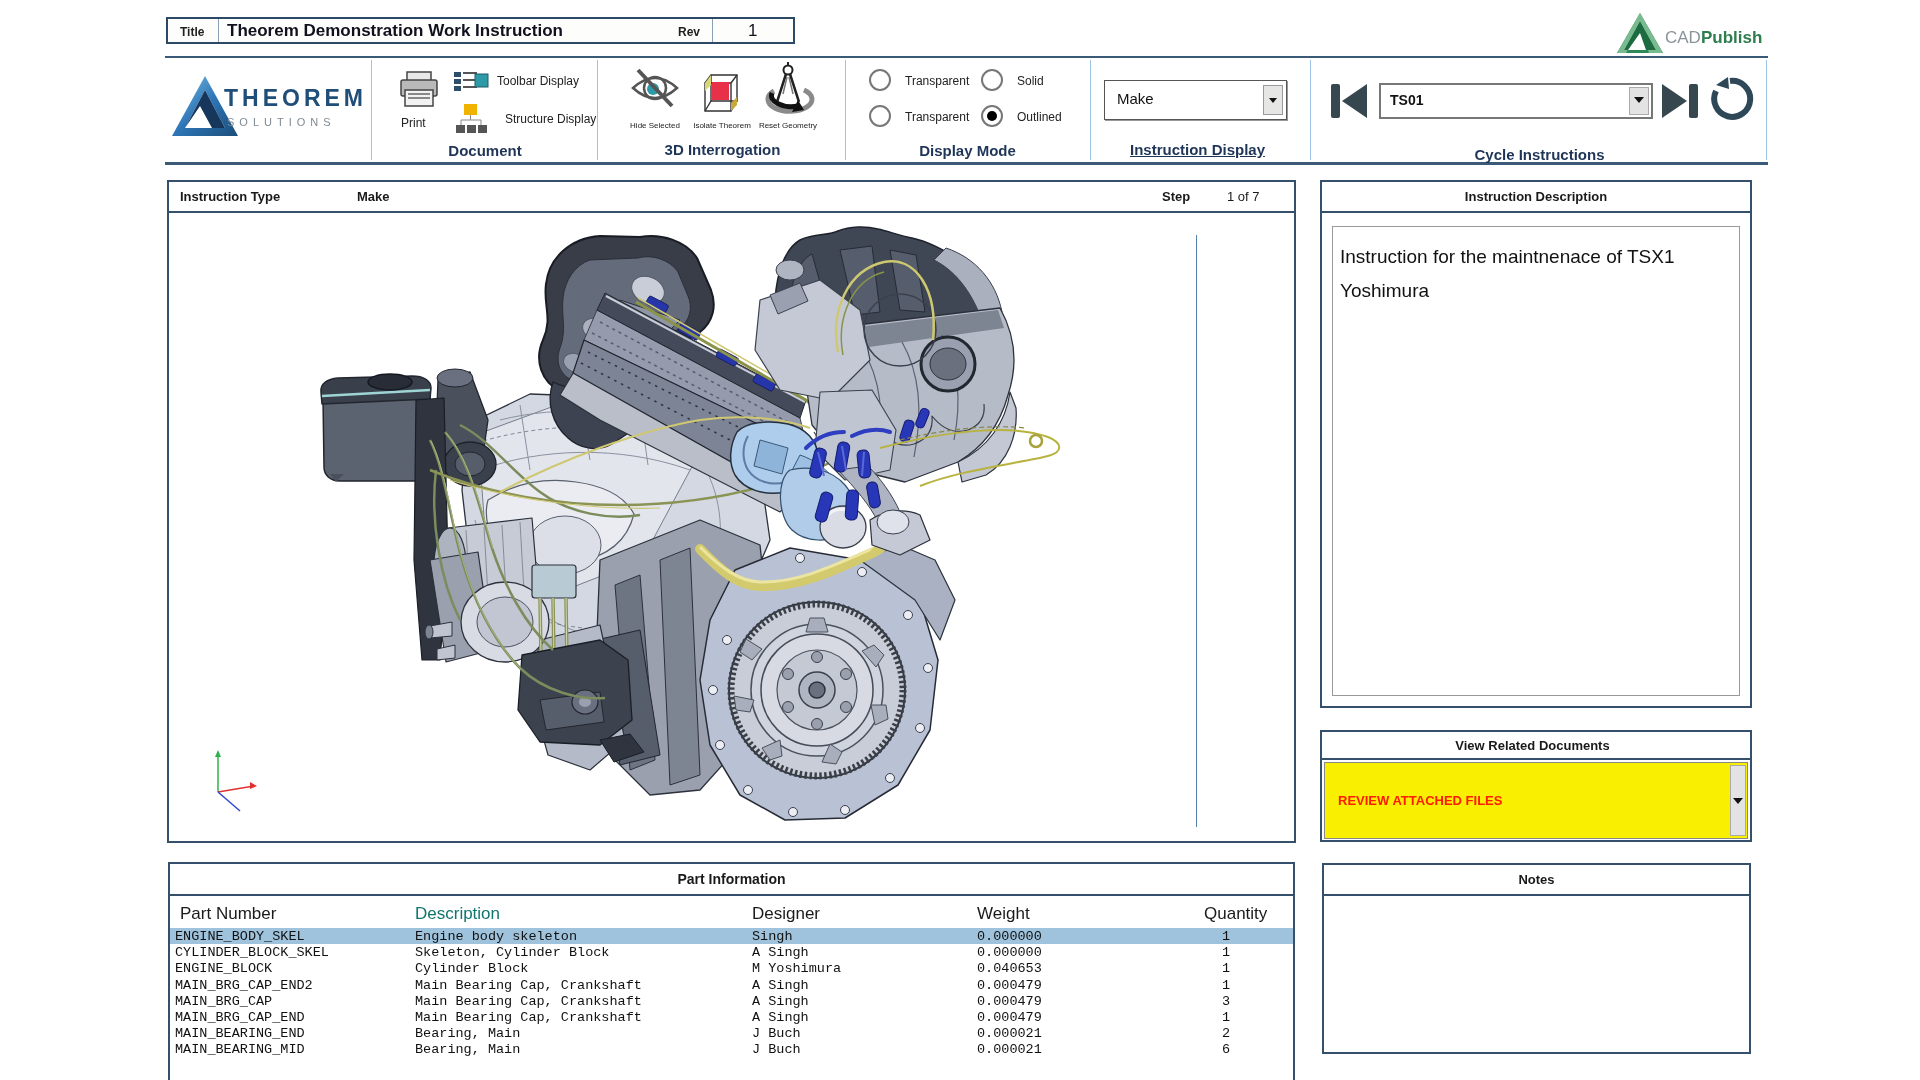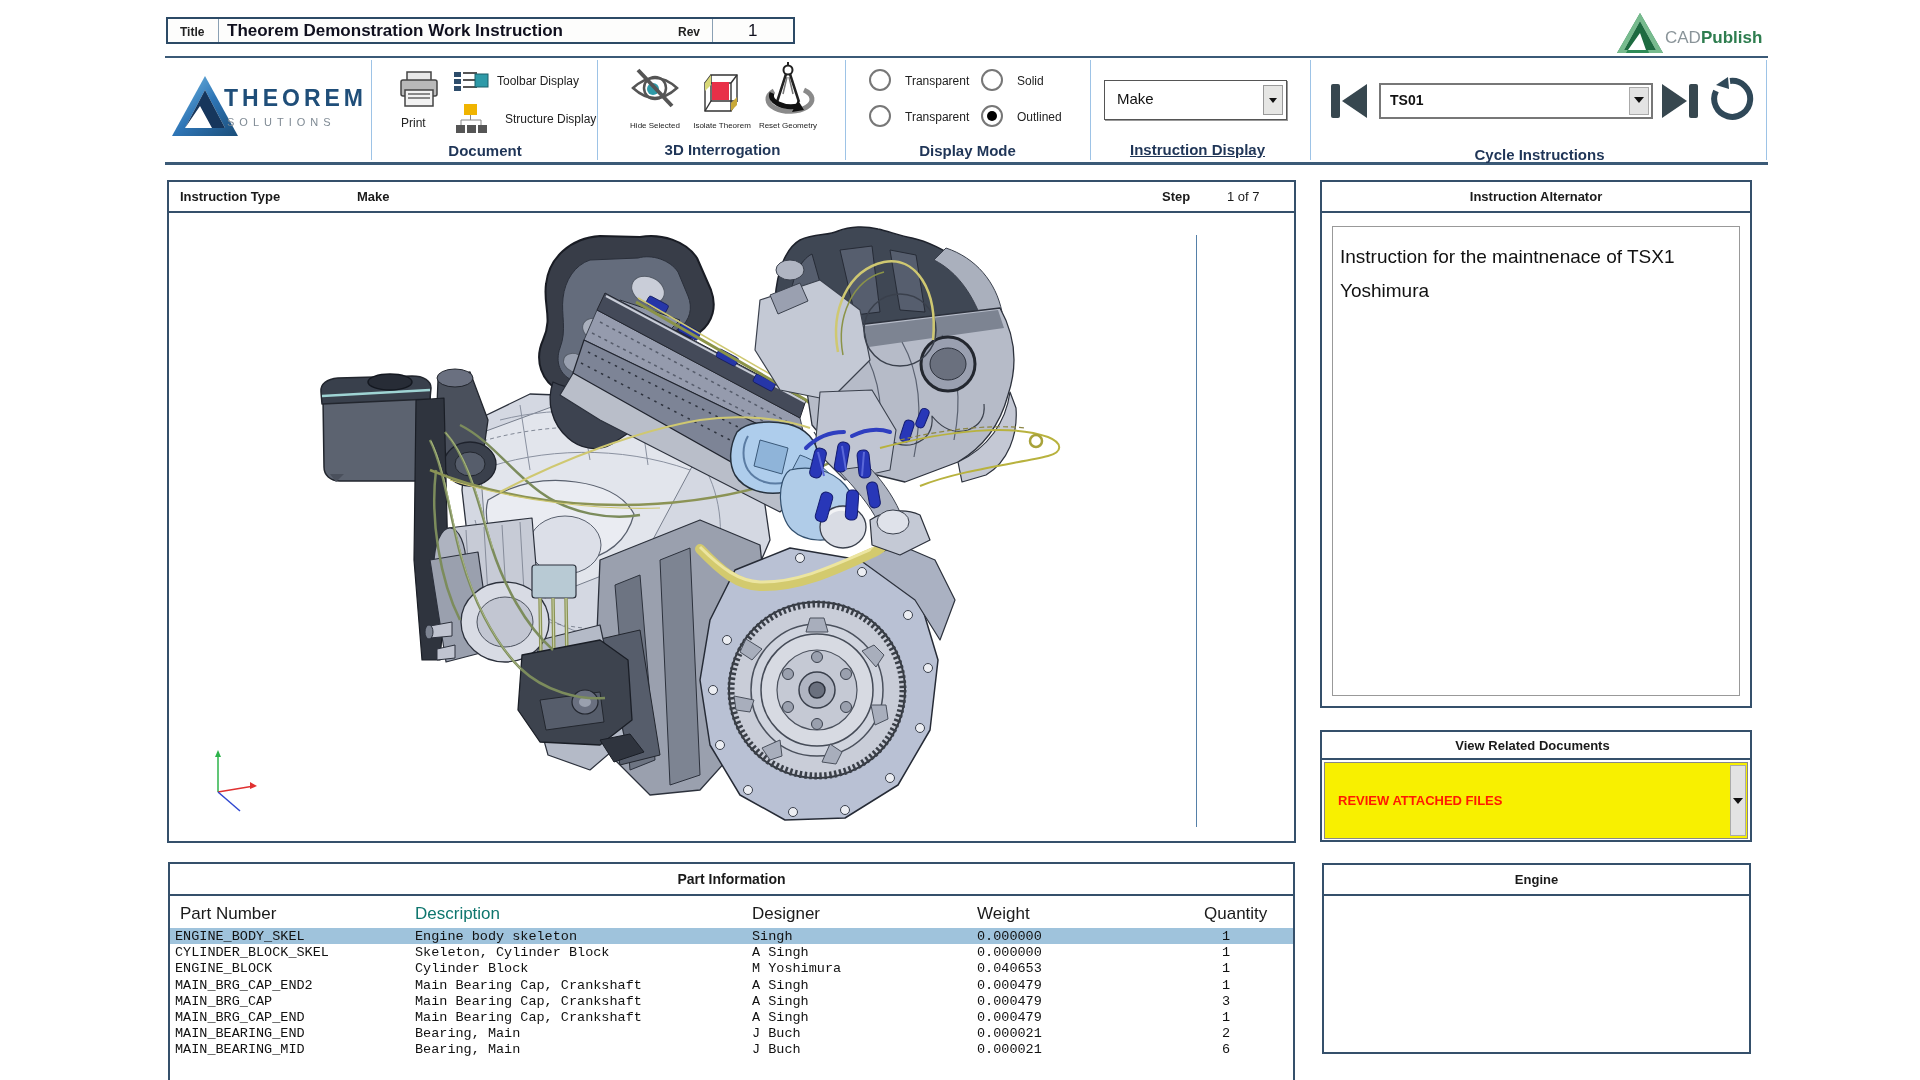--- a/index.html
+++ b/index.html
@@ -390,35 +390,35 @@
   <line x1="218" y1="792" x2="218" y2="753" stroke="#2db34a"></line>
   <line x1="218" y1="792" x2="254" y2="786" stroke="#e03030"></line>
   <line x1="218" y1="792" x2="240" y2="811" stroke="#3048d0"></line>
   <polygon points="218,750 215,757 221,757" fill="#2db34a" stroke="none"></polygon>
   <polygon points="257,786 250,782 250,789" fill="#e03030" stroke="none"></polygon>
 </g>
 </svg>
 
 <div class="abs panel" style="left:1320px;top:180px;width:432px;height:528px;"></div>
 <div class="abs" style="left:1320px;top:211px;width:432px;height:2px;background:#35506b;"></div>
-<div class="abs panelhead" style="left:1320px;top:189px;width:432px;">Instruction Alternator</div>
+<div class="abs panelhead" style="left:1320px;top:189px;width:432px;">Instruction Description</div>
 <div class="abs" style="left:1332px;top:226px;width:408px;height:470px;border:1px solid #999;"></div>
 <div class="abs" style="left:1340px;top:240px;width:392px;font-size:19px;color:#111;line-height:34px;">Instruction for the maintnenace of TSX1 Yoshimura</div>
 
 <div class="abs panel" style="left:1320px;top:730px;width:432px;height:112px;"></div>
 <div class="abs" style="left:1320px;top:758px;width:432px;height:2px;background:#35506b;"></div>
 <div class="abs panelhead" style="left:1288px;top:738px;width:489px;">View Related Documents</div>
 <div class="abs" style="left:1324px;top:762px;width:424px;height:77px;background:#f8f000;border:1px solid #888;"></div>
 <div class="abs" style="left:1338px;top:793px;font-size:13px;font-weight:bold;color:#ff1a00;">REVIEW ATTACHED FILES</div>
 <div class="abs" style="left:1730px;top:765px;width:16px;height:71px;background:#e3e3e3;border:1px solid #aaa;"></div>
 <div class="abs" style="left:1733px;top:798px;width:0;height:0;border-left:5px solid transparent;border-right:5px solid transparent;border-top:6px solid #111;"></div>
 
 <div class="abs panel" style="left:1322px;top:863px;width:429px;height:191px;"></div>
 <div class="abs" style="left:1322px;top:894px;width:429px;height:2px;background:#35506b;"></div>
-<div class="abs panelhead" style="left:1322px;top:872px;width:429px;">Engine</div>
+<div class="abs panelhead" style="left:1322px;top:872px;width:429px;">Notes</div>
 
 <div class="abs panel" style="left:168px;top:862px;width:1127px;height:218px;border-bottom:none;"></div>
 <div class="abs" style="left:168px;top:894px;width:1127px;height:2px;background:#35506b;"></div>
 <div class="abs panelhead" style="left:168px;top:871px;width:1127px;font-size:14px;">Part Information</div>
 <div class="abs" style="left:180px;top:904px;font-size:17px;color:#1a1a1a;">Part Number</div>
 <div class="abs" style="left:415px;top:904px;font-size:17px;color:#0f766e;">Description</div>
 <div class="abs" style="left:752px;top:904px;font-size:17px;color:#1a1a1a;">Designer</div>
 <div class="abs" style="left:977px;top:904px;font-size:17px;color:#1a1a1a;">Weight</div>
 <div class="abs" style="left:1204px;top:904px;font-size:17px;color:#1a1a1a;">Quantity</div>
 <div class="abs" style="left:170px;top:928px;width:1123px;height:16px;background:#9fc3dc;"></div>

